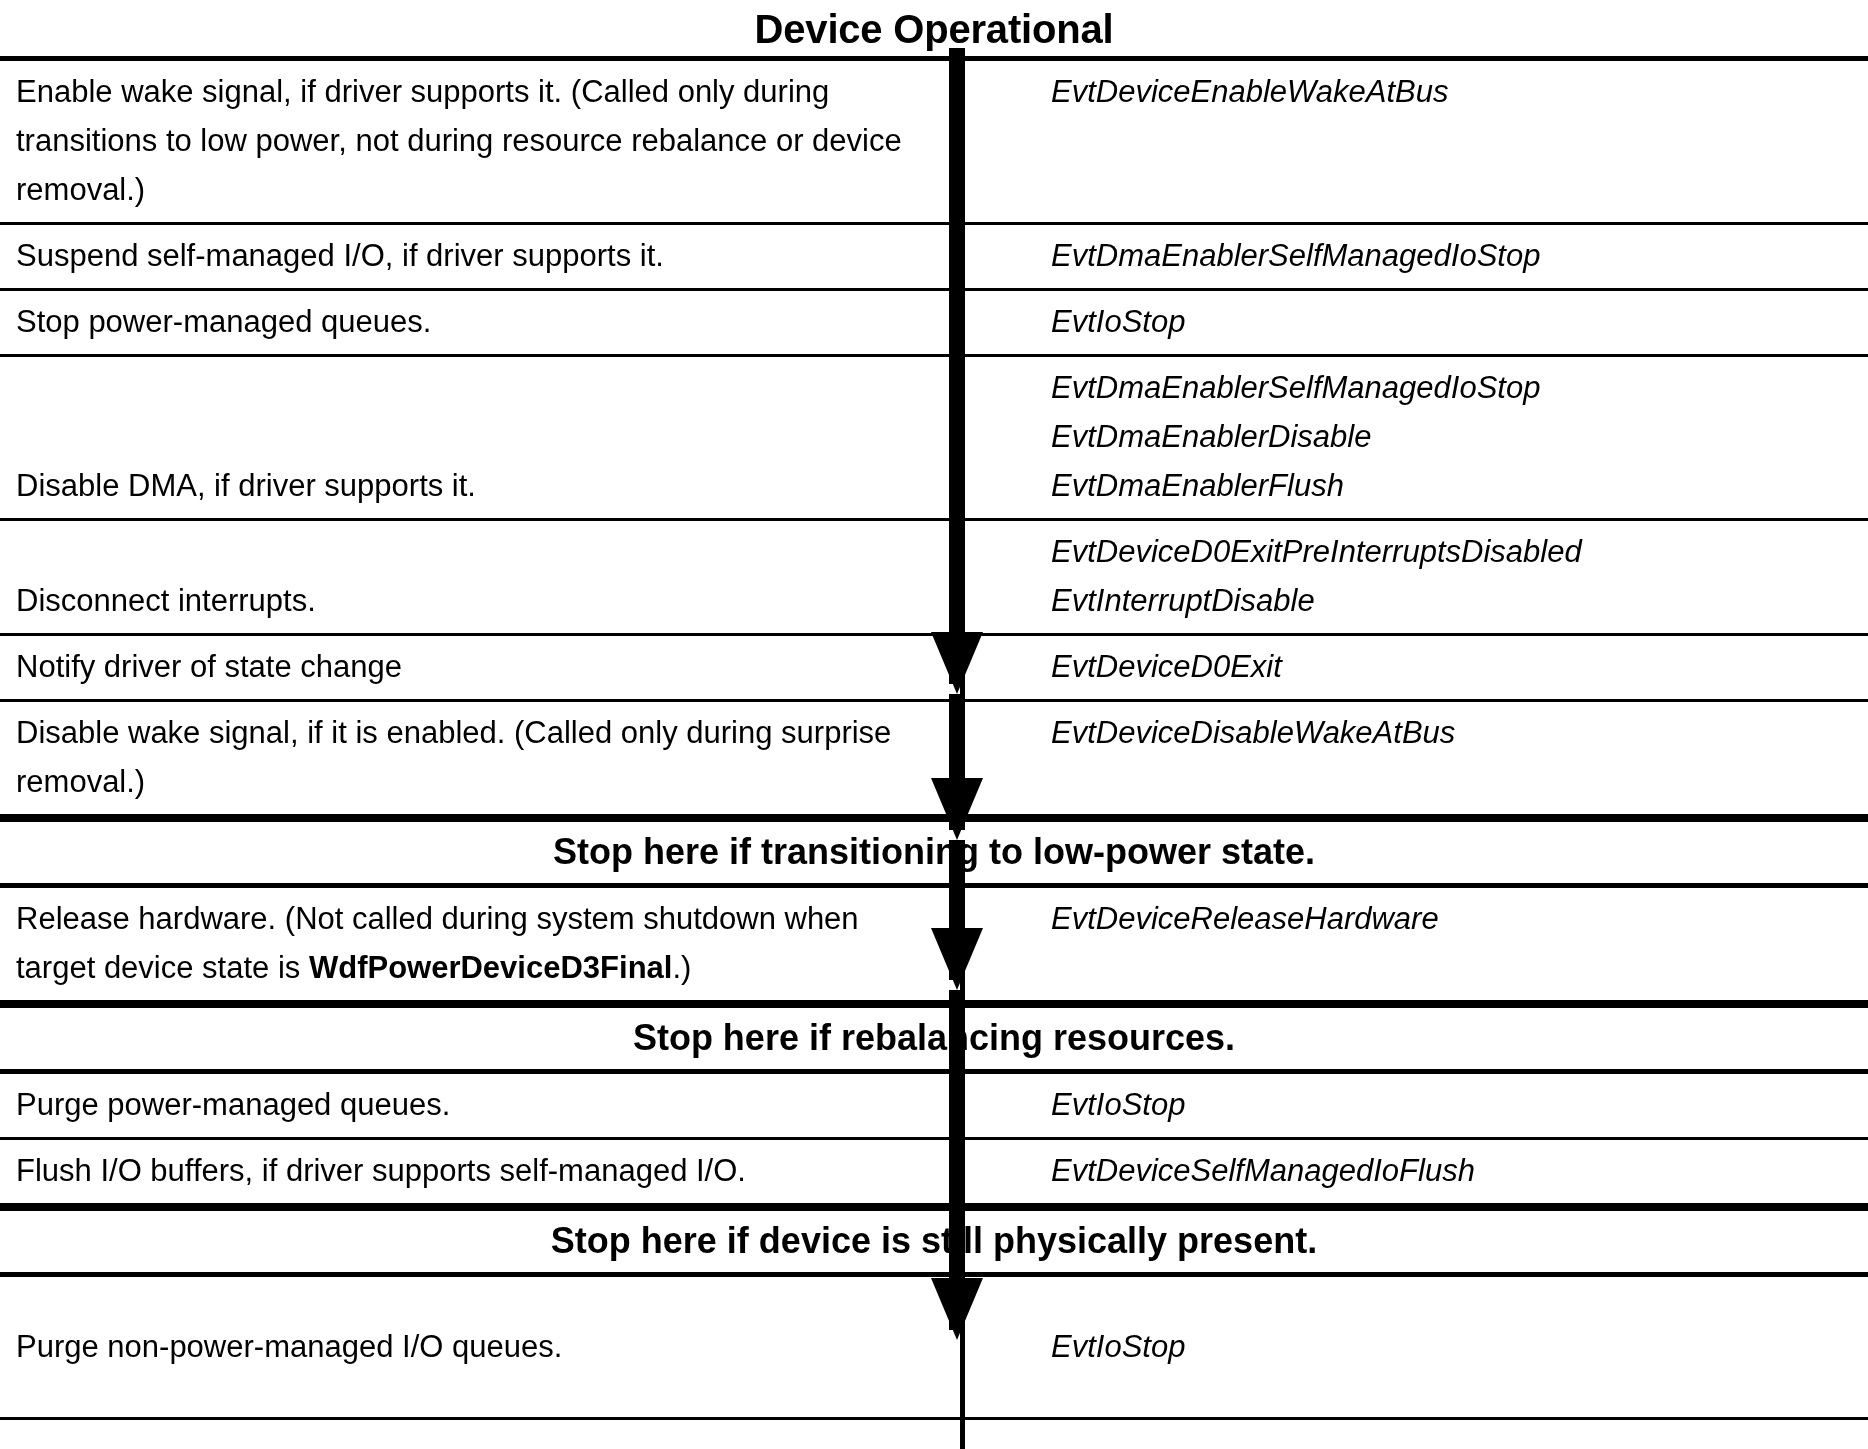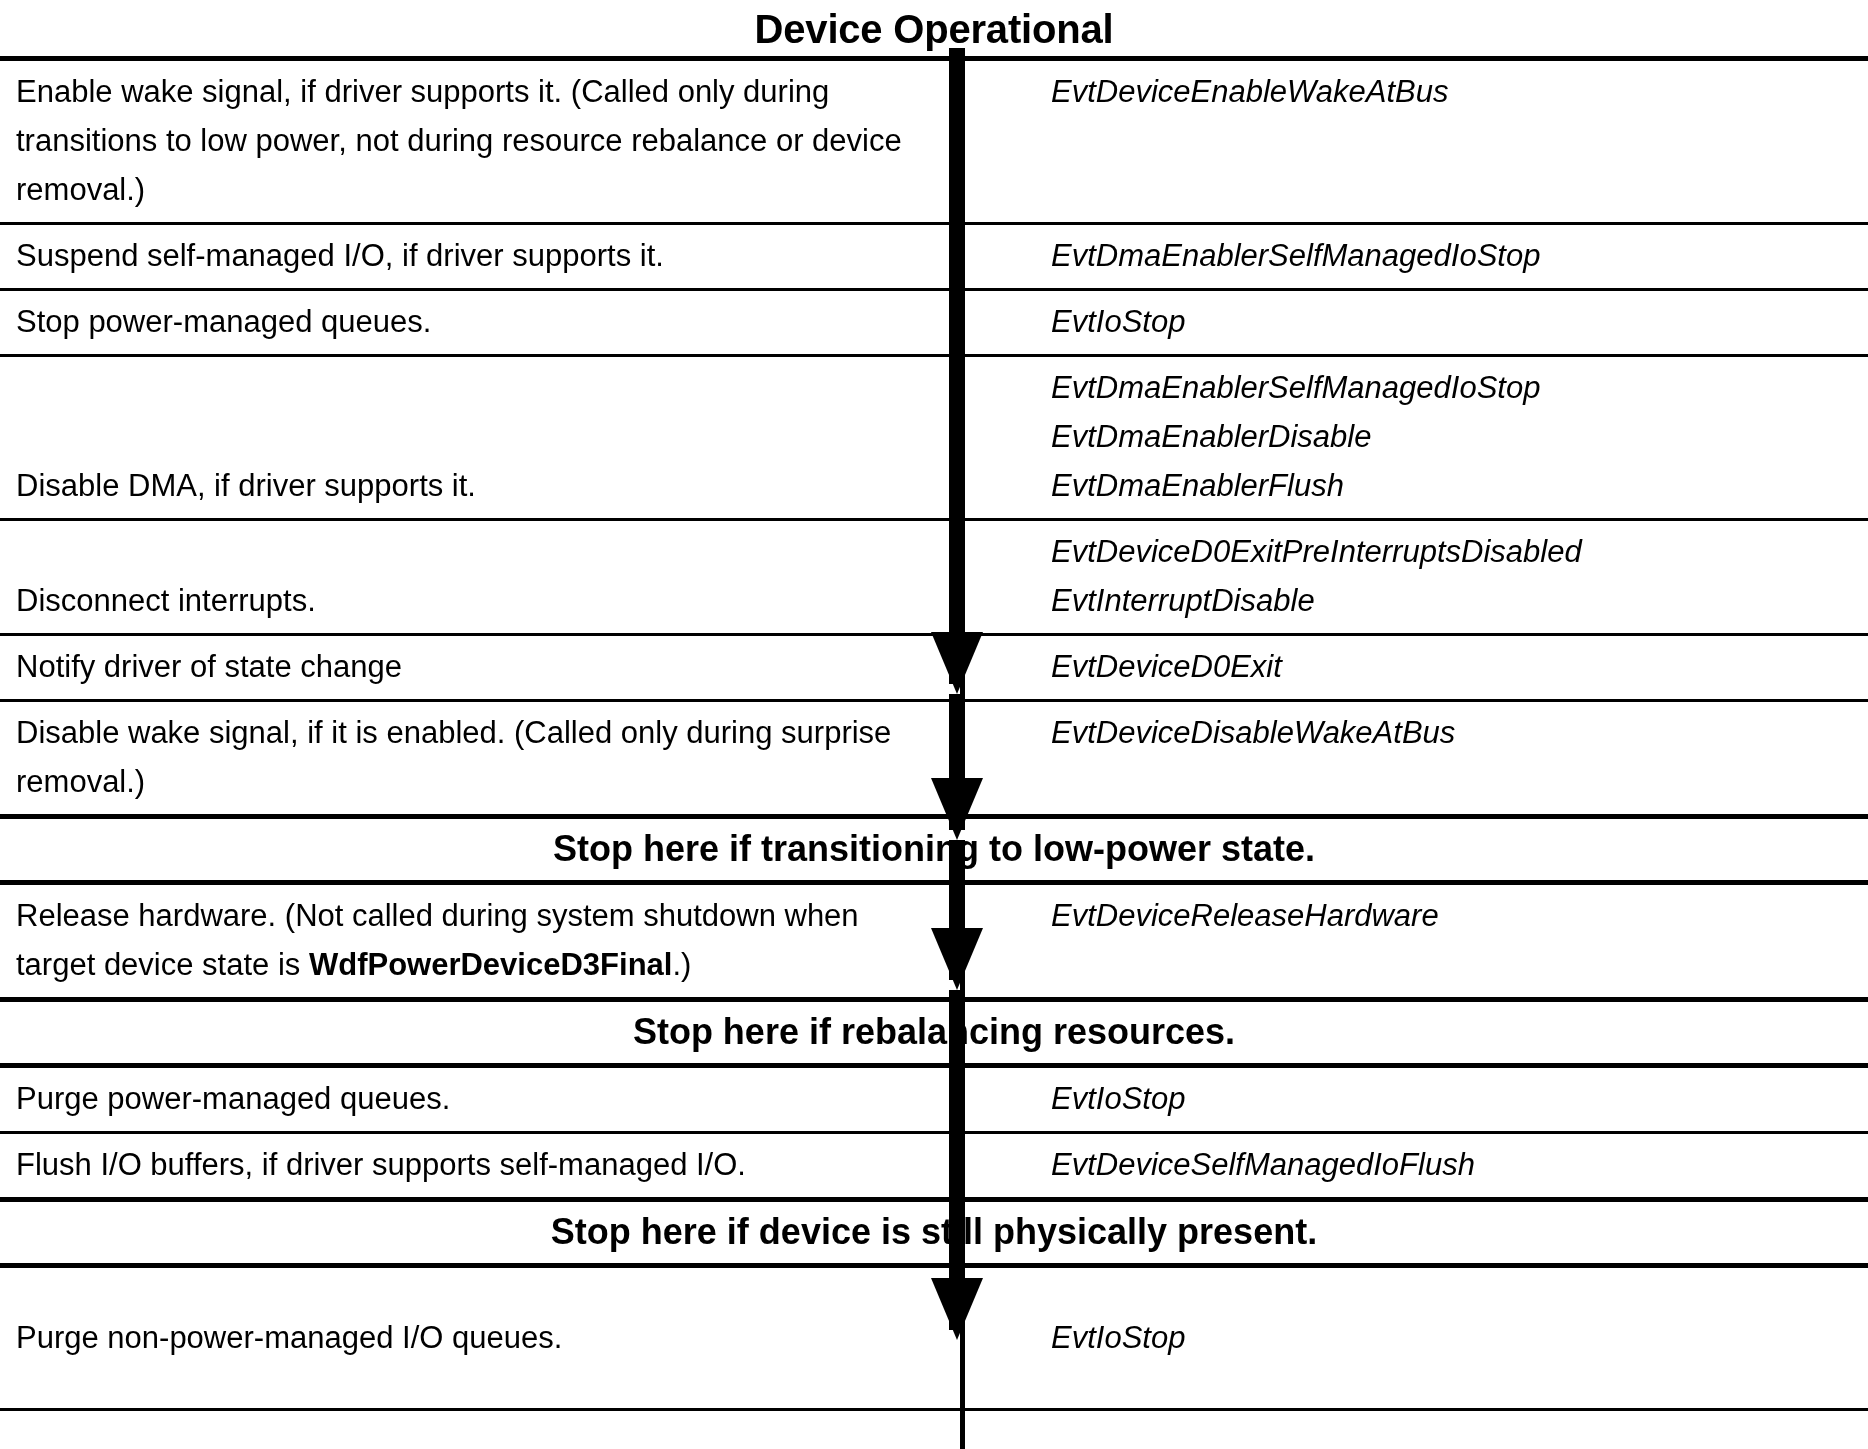--- a/index.html
+++ b/index.html
@@ -81,21 +81,21 @@
 
   
   .banner {
     display: block;
     text-align: center;
     font-weight: bold;
     font-size: 36px;
     line-height: 44px;
     padding: 8px 0 9px 0;
     border-bottom: 5px solid #000;
-    border-top: 5px solid #000000;
+    border-top: 8px solid #000000;
     margin-top: -3px;
     position: relative;
   }
 
   
   #arrow-layer {
     position: absolute;
     left: 0; top: 0;
     width: 1868px; height: 1449px;
     pointer-events: none;

